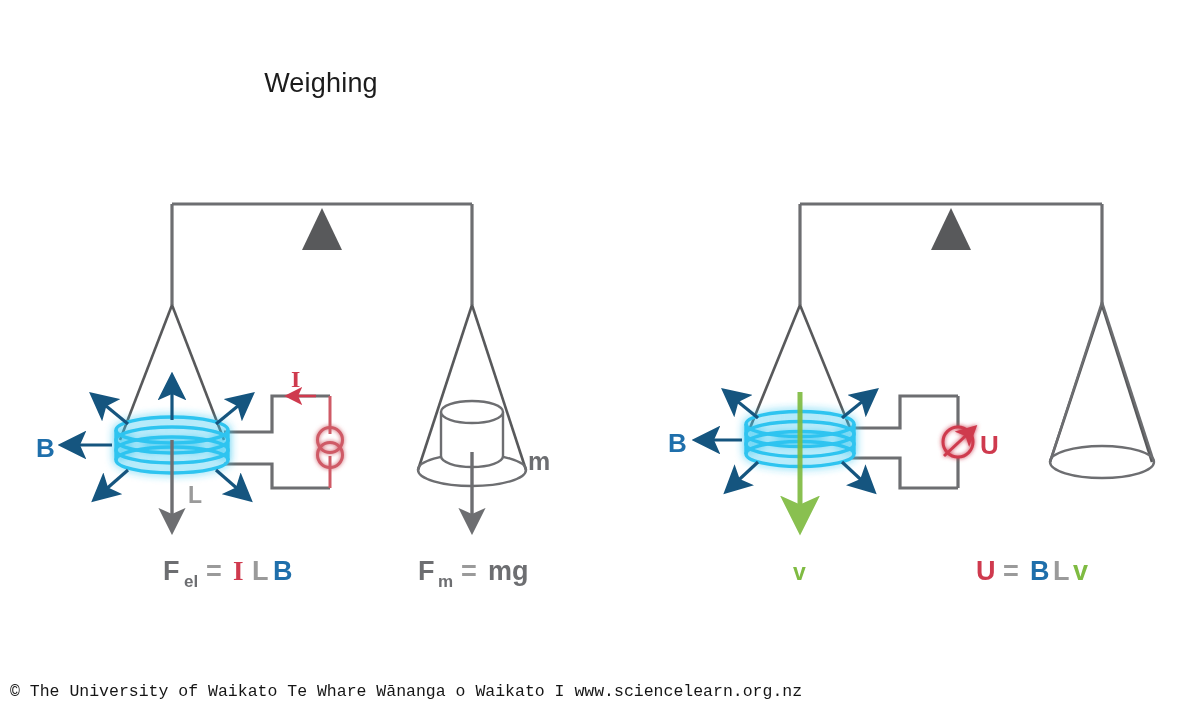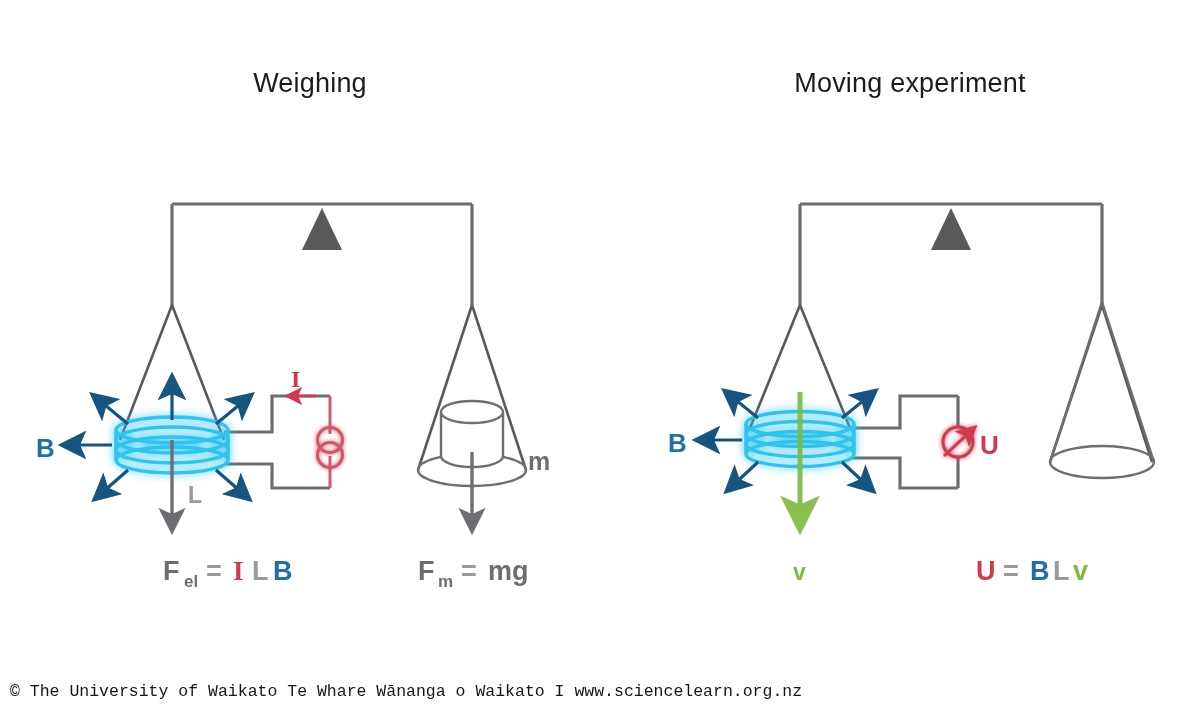--- a/index.html
+++ b/index.html
@@ -23,21 +23,21 @@
   .panel-title {
     position: absolute;
     top: 68px;
     font-size: 27px;
     font-weight: 400;
     color: #1c1c1c;
     letter-spacing: 0.2px;
     white-space: nowrap;
     text-align: center;
   }
-  #title-left  { left: 0; width: 620px; }
+  #title-left  { left: 0; width: 620px; padding-left: 11px; }
   #title-right { left: 620px; width: 580px; }
 
   #diagram-canvas {
     position: absolute;
     left: 0;
     top: 0;
     width: 1200px;
     height: 719px;
     display: block;
   }
@@ -52,21 +52,20 @@
     font-family: Liberation Mono, monospace;
   }
 </style>
 </head>
 <body>
 
 <div id="figure-root">
 
   <div class="panel-title" id="title-left">Weighing</div>
 
-  <div class="panel-title" id="title-right">Moving experiment</div>
 
   <svg id="diagram-canvas" viewBox="0 0 1200 719" xmlns="http://www.w3.org/2000/svg">
     <defs>
       <marker id="navyArrow" markerWidth="9" markerHeight="9" refX="7" refY="4.5" orient="auto" markerUnits="strokeWidth">
         <path d="M0,0 L9,4.5 L0,9 L2,4.5 Z" fill="#15557f"></path>
       </marker>
       <marker id="grayArrow" markerWidth="8" markerHeight="8" refX="6.5" refY="4" orient="auto" markerUnits="strokeWidth">
         <path d="M0,0 L8,4 L0,8 L1.8,4 Z" fill="#6d6e71"></path>
       </marker>
       <marker id="greenArrow" markerWidth="8" markerHeight="8" refX="6.5" refY="4" orient="auto" markerUnits="strokeWidth">

